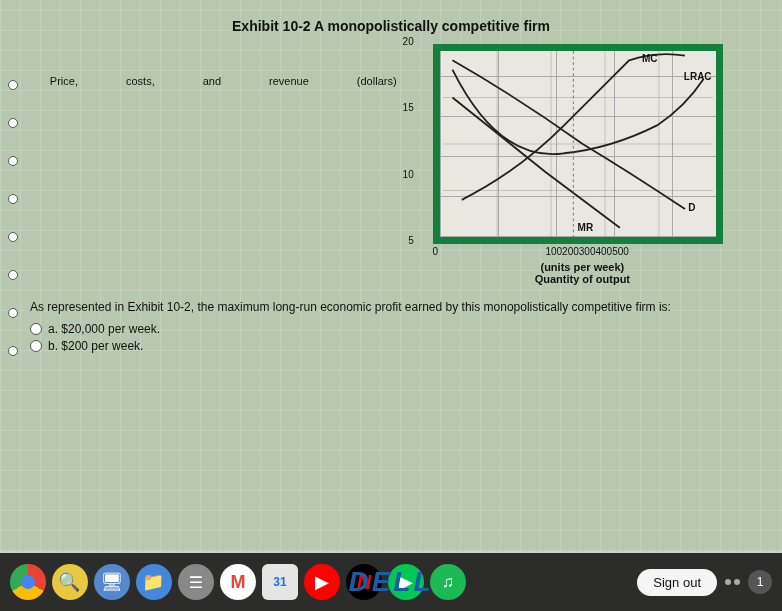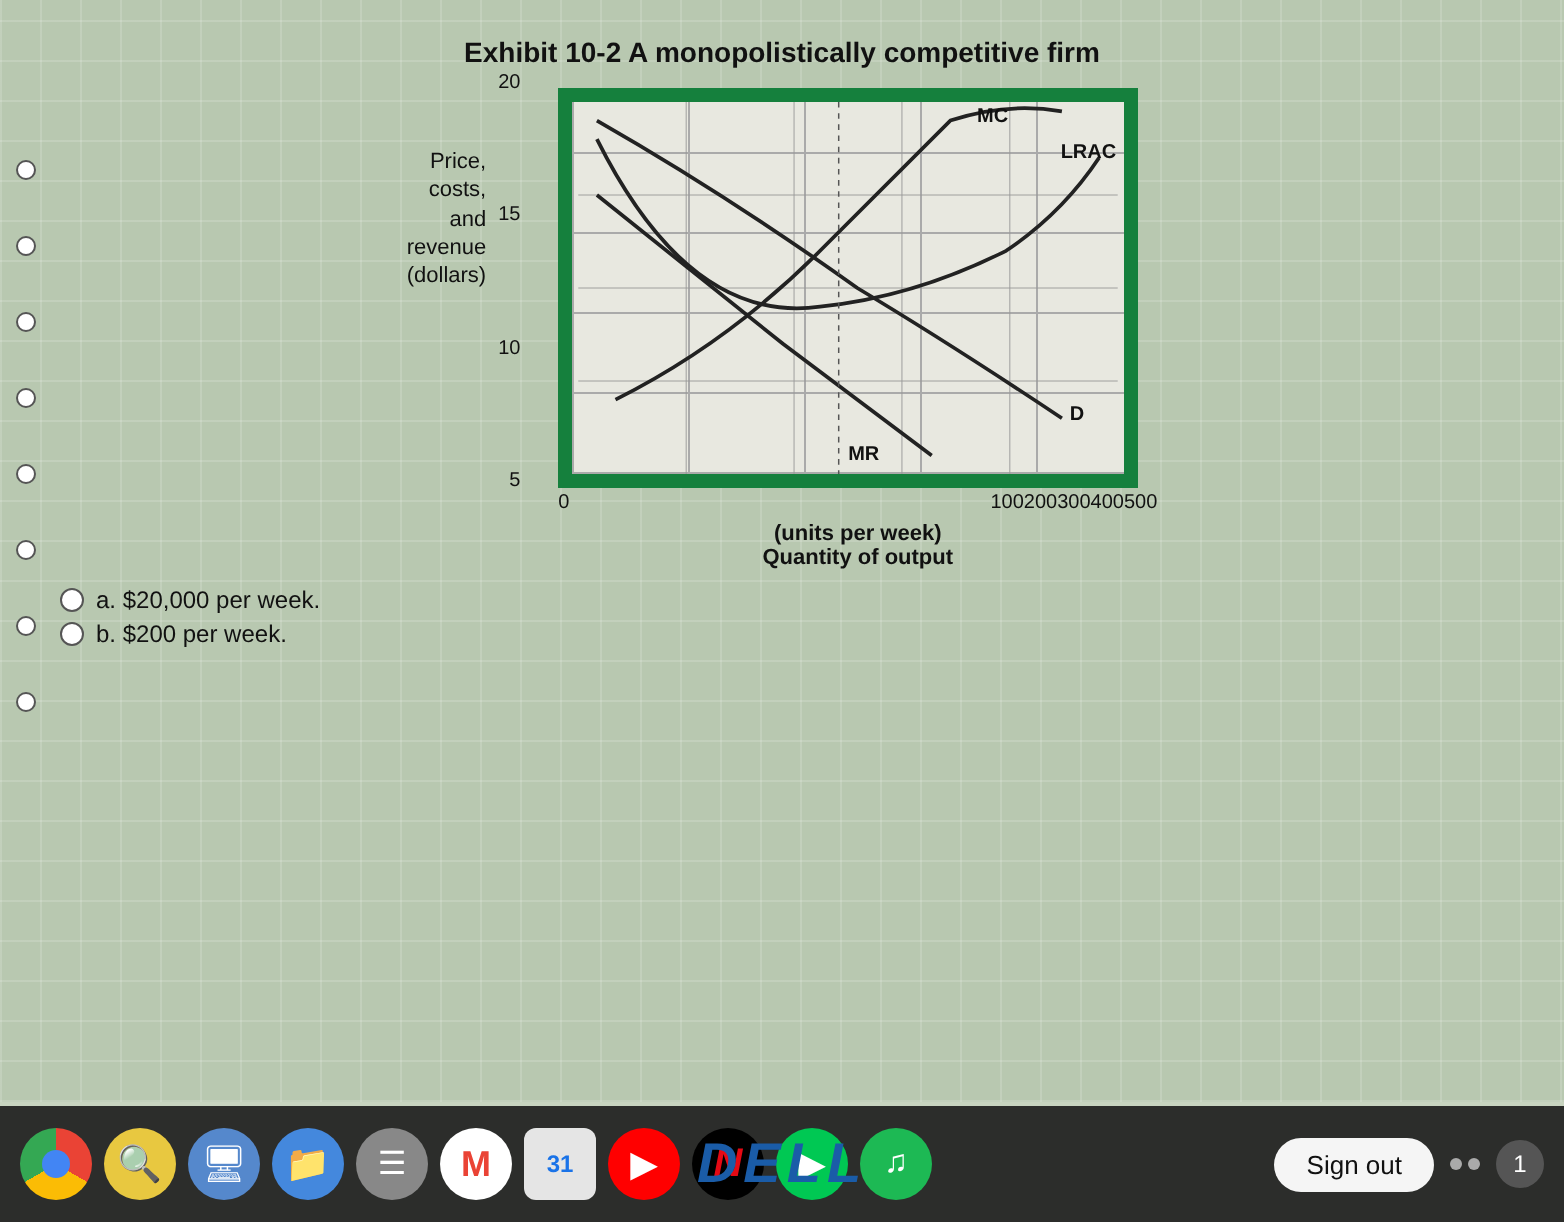--- a/index.html
+++ b/index.html
@@ -41,25 +41,26 @@
 
     .chart-area {
       display: flex;
       flex-direction: row;
       align-items: flex-start;
       margin-bottom: 6px;
     }
 
     .y-axis-label {
       display: flex;
-      flex-direction: column;
+      flex-direction: row;
       align-items: flex-end;
       justify-content: center;
       margin-right: 6px;
       margin-top: 30px;
+      gap: 48px;
     }
 
     .y-axis-label-text {
       font-size: 11px;
       color: #111;
       line-height: 1.3;
       text-align: right;
     }
 
     .chart-wrapper {
@@ -109,21 +110,21 @@
       position: absolute;
       font-size: 10px;
       font-weight: bold;
       color: #111;
     }
 
     .x-ticks {
       display: flex;
       flex-direction: row;
       width: 290px;
-      justify-content: flex-end;
+      justify-content: center;
       padding: 0 0px;
     }
 
     .x-tick {
       font-size: 10px;
       color: #111;
       text-align: center;
     }
 
     .x-axis-labels {
@@ -332,20 +333,21 @@
           </div>
         </div>
         <div class="x-axis-labels" style="margin-left:0px;">
           <div>(units per week)</div>
           <div>Quantity of output</div>
         </div>
       </div>
     </div>
   </div>
 
+  <div class="question-text" style="width:100%;">As represented in Exhibit 10-2, the maximum long-run economic profit earned by this monopolistically competitive firm is:</div>
 
   <div class="answer-options">
     <div class="answer-option">
       <div class="radio-circle"></div>
       <span>a. $20,000 per week.</span>
     </div>
     <div class="answer-option">
       <div class="radio-circle"></div>
       <span>b. $200 per week.</span>
     </div>

